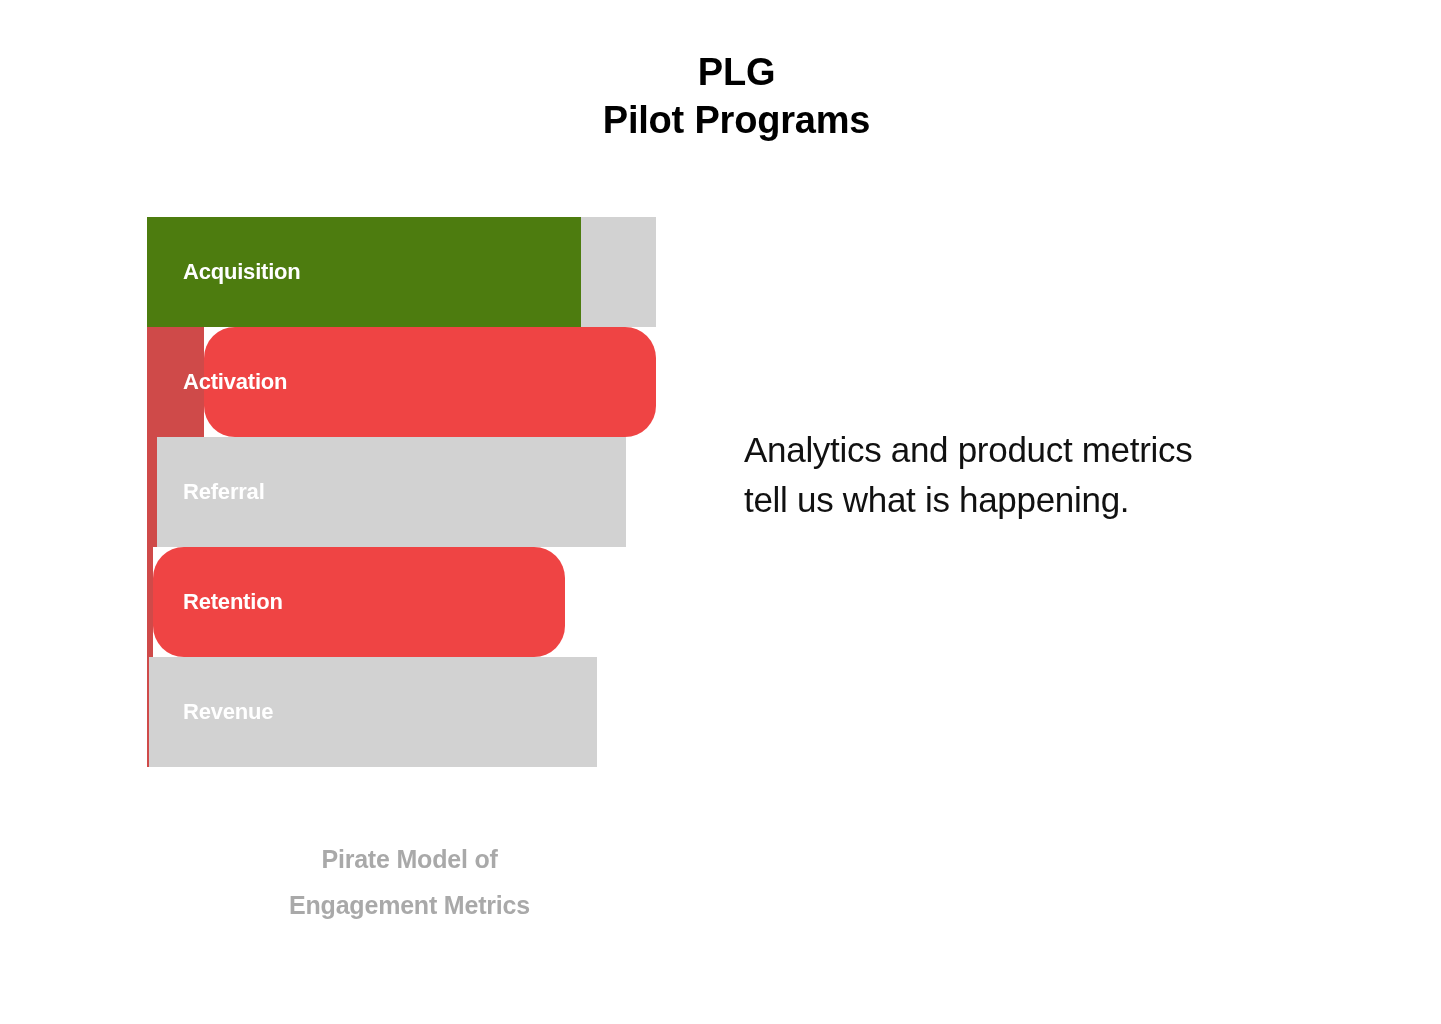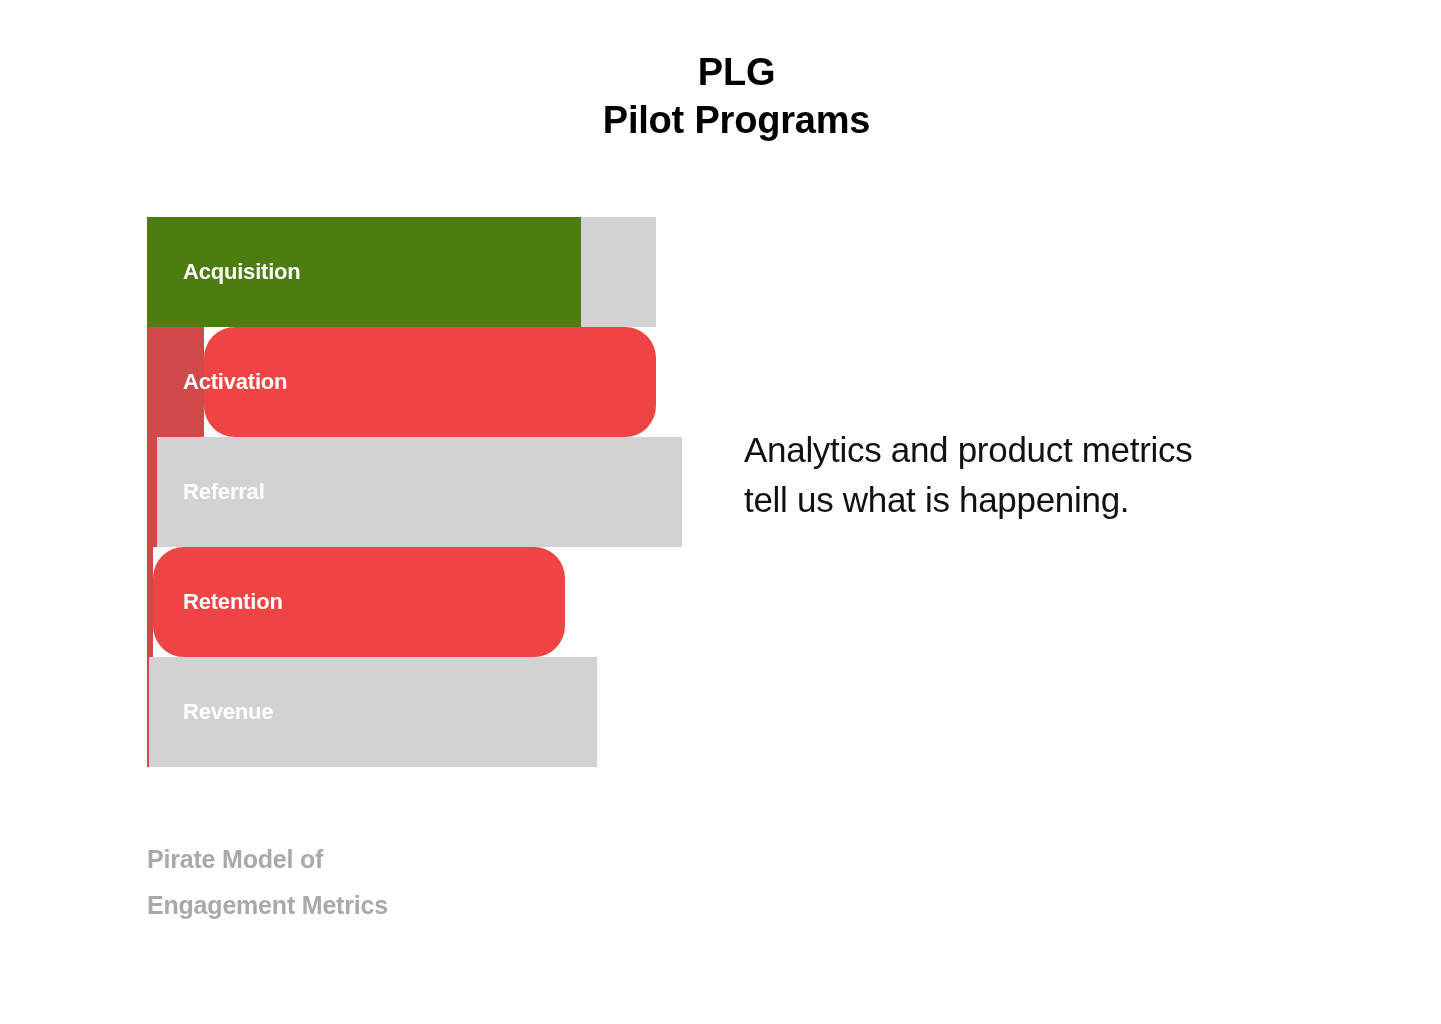--- a/index.html
+++ b/index.html
@@ -78,20 +78,21 @@
     display: flex;
     align-items: center;
   }
 
   
   .funnel-caption {
     position: absolute;
     top: 836px;
     left: 147px;
     width: 525px;
+    text-align: center;
     color: #a9a9a9;
     font-weight: 700;
     font-size: 25px;
     line-height: 46px;
     letter-spacing: -0.2px;
     white-space: pre-line;
   }
 
   
   .body-copy {
@@ -126,21 +127,21 @@
   <div class="bar light" style="left:0px; top:0px; width:509px;">
     <div class="acq-red" style="left:0px; top:0px; width:434px; height:110px;">
       <span class="bar-label">Acquisition</span>
     </div>
   </div>
 
   <div class="bar dark" style="left:57px; top:110px; width:452px;">
     <span class="bar-label" style="margin-left:-21px;">Activation</span>
   </div>
 
-  <div class="bar light" style="left:10px; top:220px; width:525px;">
+  <div class="bar light" style="left:10px; top:220px; width:469px;">
     <span class="bar-label" style="margin-left:26px;">Referral</span>
   </div>
 
   <div class="bar dark" style="left:6px; top:330px; width:412px;text-align:right;">
     <span class="bar-label" style="margin-left:30px;">Retention</span>
   </div>
 
   <div class="bar light" style="left:2px; top:440px; width:448px;">
     <span class="bar-label" style="margin-left:34px;">Revenue</span>
   </div>

